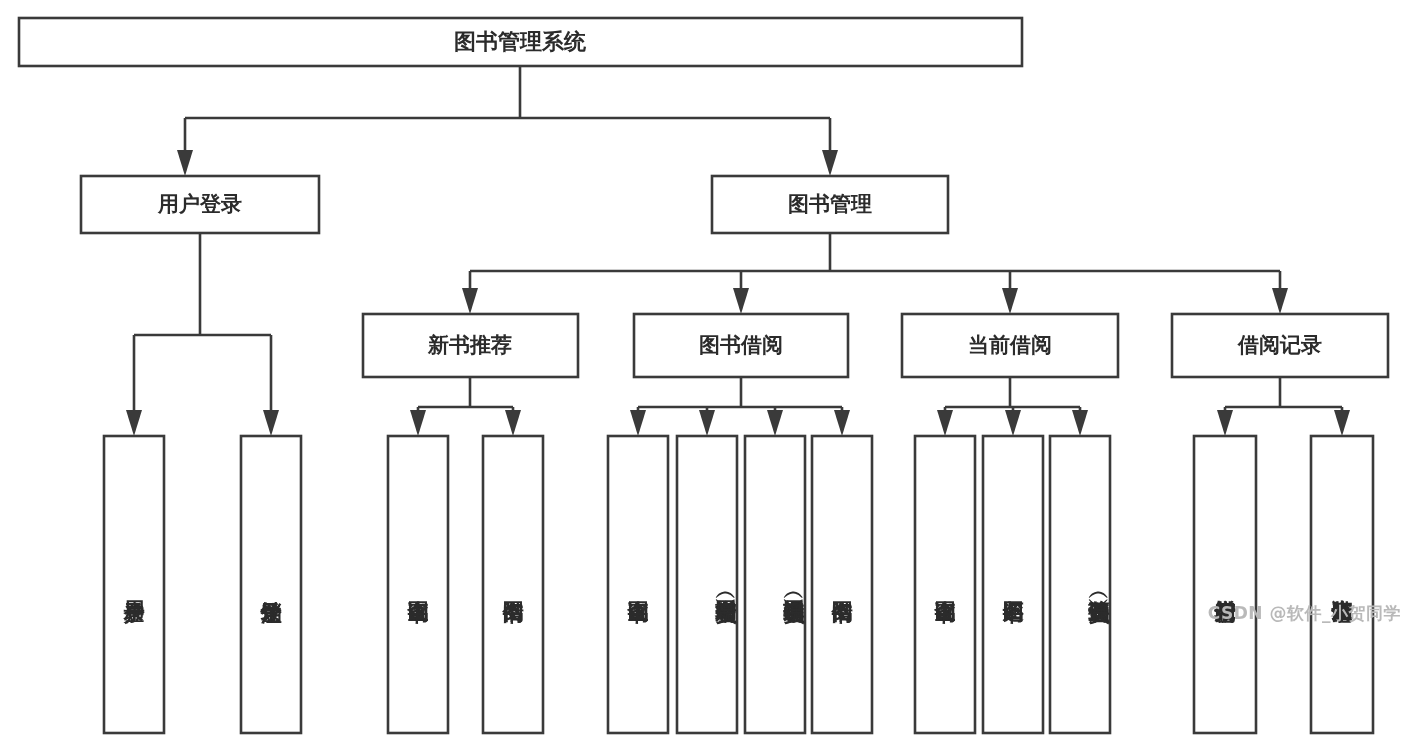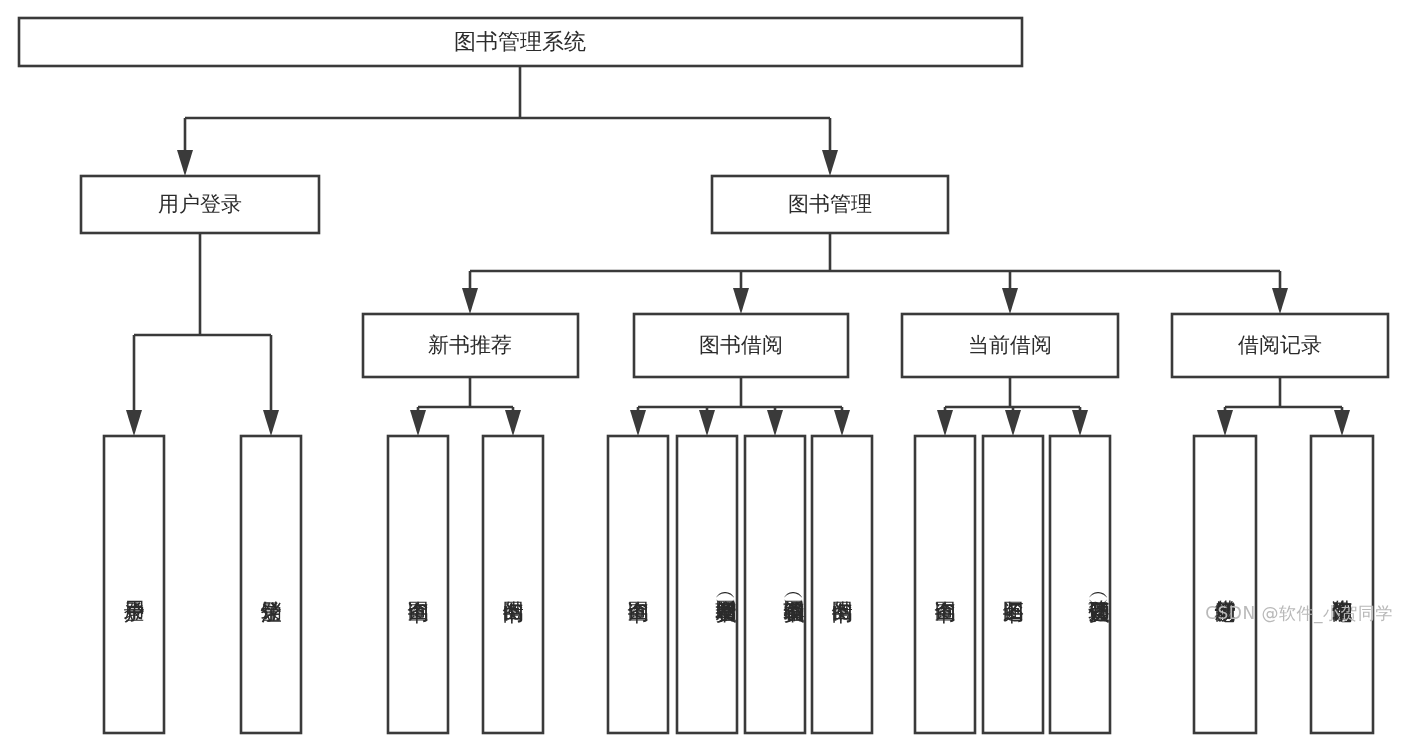--- a/index.html
+++ b/index.html
@@ -12,20 +12,21 @@
     width: 1405px;
     height: 747px;
     font-family: "DejaVu Sans", "Liberation Sans", sans-serif;
     overflow: hidden;
   }
   #diagram-root {
     position: relative;
     width: 1405px;
     height: 631px;
     background: #ffffff;
+    font-weight: bold;
   }
   svg#tree-svg {
     position: absolute;
     left: 0;
     top: 0;
     width: 1405px;
     height: 747px;
   }
   .node-rect {
     fill: #ffffff;
@@ -65,21 +66,21 @@
     letter-spacing: 0.02em;
     text-align: center;
     display: flex;
     align-items: center;
     justify-content: center;
     pointer-events: none;
     user-select: none;
   }
   #watermark {
     position: absolute;
-    right: 12px;
+    right: 4px;
     bottom: 6px;
     font-family: "DejaVu Sans", "Liberation Sans", sans-serif;
     font-size: 17px;
     color: #b9b9b9;
     letter-spacing: 0.5px;
     white-space: nowrap;
   }
 </style>
 </head>
 <body>

